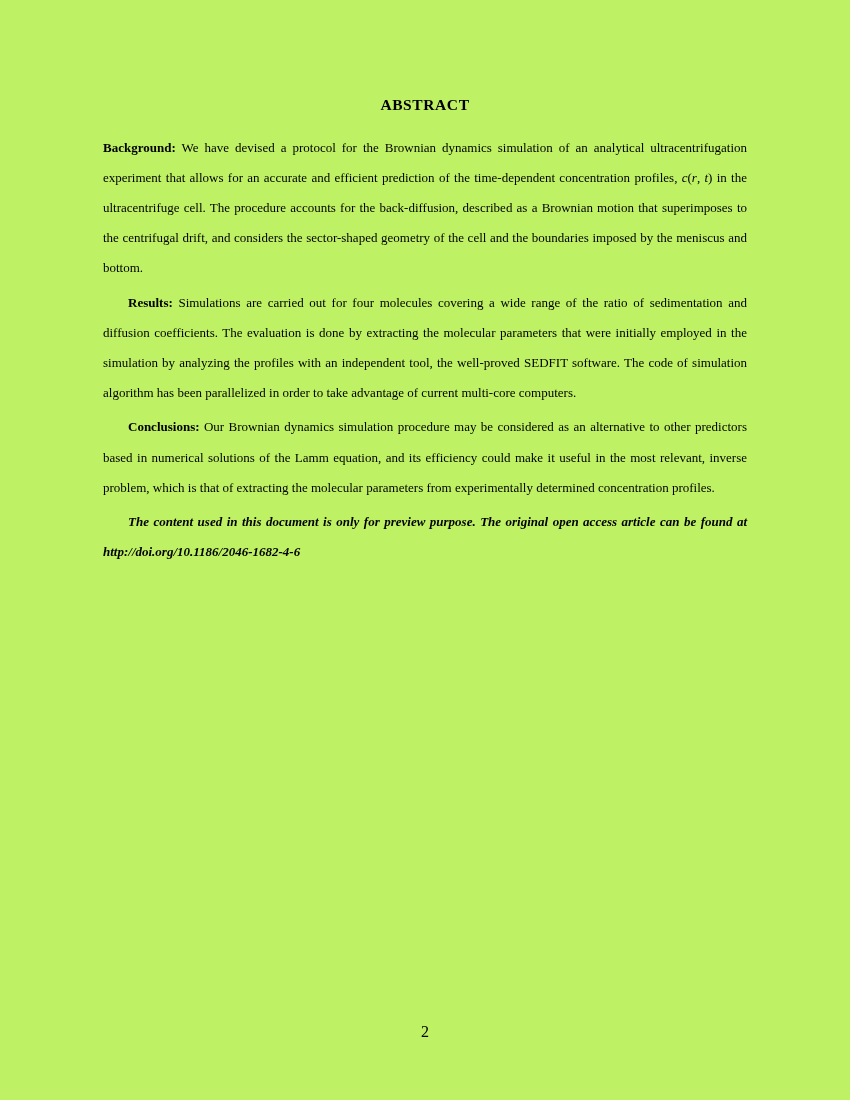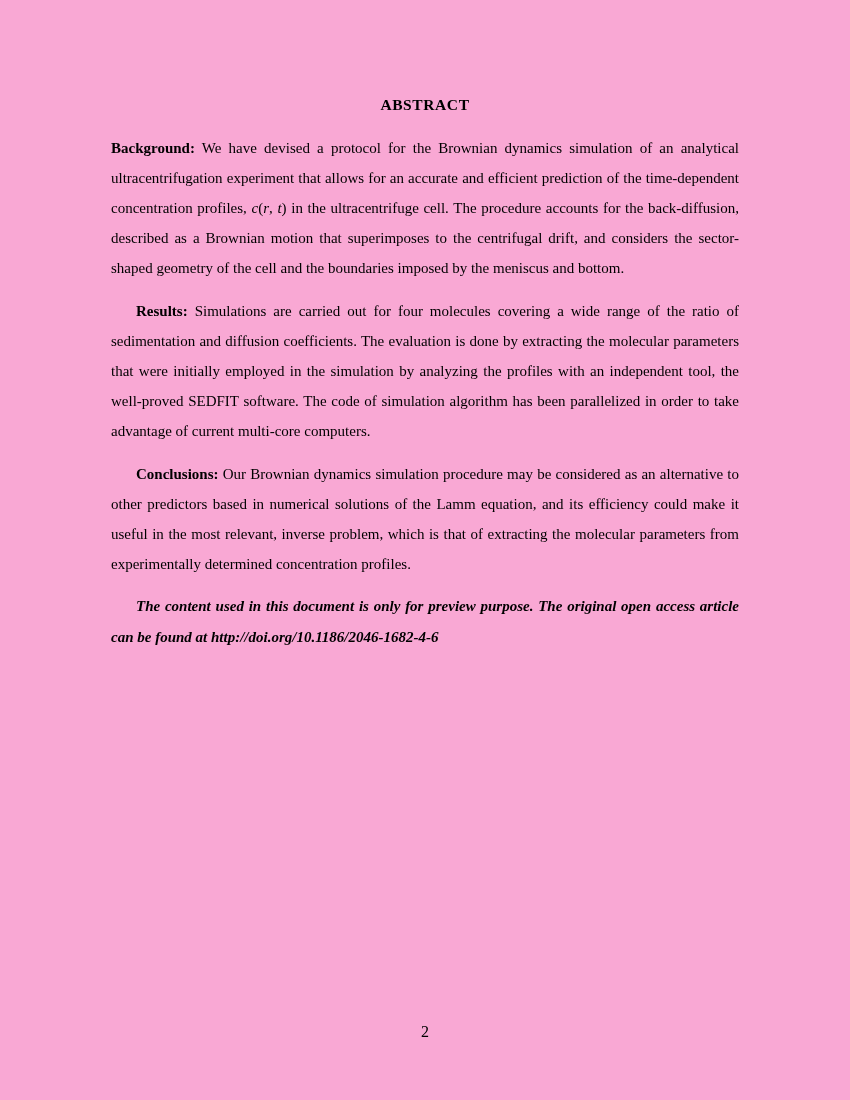--- a/index.html
+++ b/index.html
@@ -15,45 +15,45 @@
     position: relative;
     overflow: hidden;
   }
 
   .page {
     position: absolute;
     left: 0;
     top: 0;
     width: 850px;
     height: 1100px;
-    background: #f9a8d4;
+    background: #bef264;
   }
 
   .content {
     position: absolute;
     left: 99px;
     top: 96px;
     width: 652px;
   }
 
   .abstract-heading {
     font-size: 15.5px;
     font-weight: bold;
     text-align: center;
     letter-spacing: 0.6px;
     margin: 0 0 18px 0;
     line-height: 1.2;
   }
 
   .para {
-    font-size: 15px;
+    font-size: 13px;
     line-height: 30.2px;
     text-align: justify;
     text-justify: inter-word;
-    margin: 12px;
+    margin: 4px;
     hyphens: manual;
   }
 
   .para.indented {
     text-indent: 25px;
   }
 
   .para.italic {
     font-style: italic;
     text-indent: 25px;

